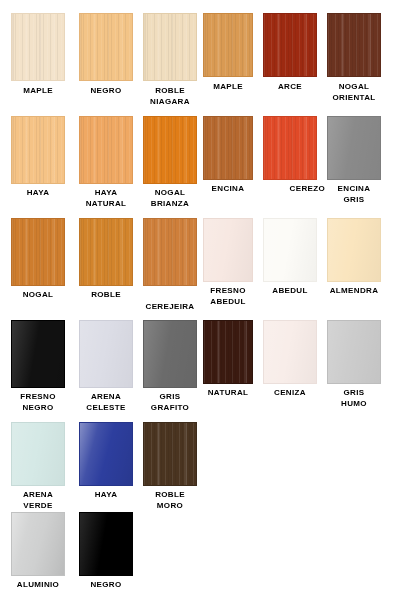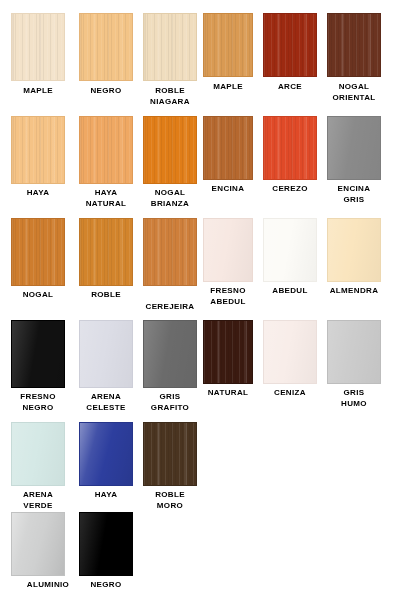--- a/index.html
+++ b/index.html
@@ -154,21 +154,21 @@
     </div>
     <div class="swatch-label" style="left: 135px; top: 188px; width: 70px; color: rgb(0, 0, 0);">NOGAL
 BRIANZA</div>
     <div class="swatch-cell" style="left: 203px; top: 116px; width: 50px; height: 64px;">
       <div class="swatch-chip grain" style="background: rgb(181, 104, 47); border: 1px solid rgb(163, 92, 40);"></div>
     </div>
     <div class="swatch-label" style="left: 195px; top: 184px; width: 66px; color: rgb(0, 0, 0);">ENCINA</div>
     <div class="swatch-cell" style="left: 263px; top: 116px; width: 54px; height: 64px;">
       <div class="swatch-chip grain" style="background: rgb(224, 74, 40); border: 1px solid rgb(204, 66, 34);"></div>
     </div>
-    <div class="swatch-label" style="left: 255px; top: 184px; width: 70px; color: rgb(0, 0, 0);">CEREZO</div>
+    <div class="swatch-label" style="left: 255px; top: 184px; width: 70px; color: rgb(0, 0, 0); text-align: right;">CEREZO</div>
     <div class="swatch-cell" style="left: 327px; top: 116px; width: 54px; height: 64px;">
       <div class="swatch-chip flat" style="background: rgb(138, 138, 138); border: 1px solid rgb(125, 125, 125);"></div>
     </div>
     <div class="swatch-label" style="left: 319px; top: 184px; width: 70px; color: rgb(0, 0, 0);">ENCINA
 GRIS</div>
     <div class="swatch-cell" style="left: 11px; top: 218px; width: 54px; height: 68px;">
       <div class="swatch-chip grain" style="background: rgb(206, 125, 46); border: 1px solid rgb(188, 112, 40);"></div>
     </div>
     <div class="swatch-label" style="left: 3px; top: 290px; width: 70px; color: rgb(0, 0, 0);">NOGAL</div>
     <div class="swatch-cell" style="left: 79px; top: 218px; width: 54px; height: 68px;">
@@ -230,18 +230,18 @@
     </div>
     <div class="swatch-label" style="left: 71px; top: 490px; width: 70px; color: rgb(0, 0, 0);">HAYA</div>
     <div class="swatch-cell" style="left: 143px; top: 422px; width: 54px; height: 64px;">
       <div class="swatch-chip grain" style="background: rgb(74, 52, 32); border: 1px solid rgb(61, 43, 26);"></div>
     </div>
     <div class="swatch-label" style="left: 135px; top: 490px; width: 70px; color: rgb(0, 0, 0);">ROBLE
 MORO</div>
     <div class="swatch-cell" style="left: 11px; top: 512px; width: 54px; height: 64px;">
       <div class="swatch-chip sheen" style="background: rgb(207, 208, 208); border: 1px solid rgb(192, 193, 193);"></div>
     </div>
-    <div class="swatch-label" style="left: 13px; top: 580px; width: 70px; color: rgb(0, 0, 0);">ALUMINIO</div>
+    <div class="swatch-label" style="left: 3px; top: 580px; width: 70px; color: rgb(0, 0, 0);">ALUMINIO</div>
     <div class="swatch-cell" style="left: 79px; top: 512px; width: 54px; height: 64px;">
       <div class="swatch-chip flat" style="background: rgb(0, 0, 0); border: 1px solid rgb(0, 0, 0);"></div>
     </div>
     <div class="swatch-label" style="left: 71px; top: 580px; width: 70px; color: rgb(0, 0, 0);">NEGRO</div>
   </div>
 
 </body></html>

